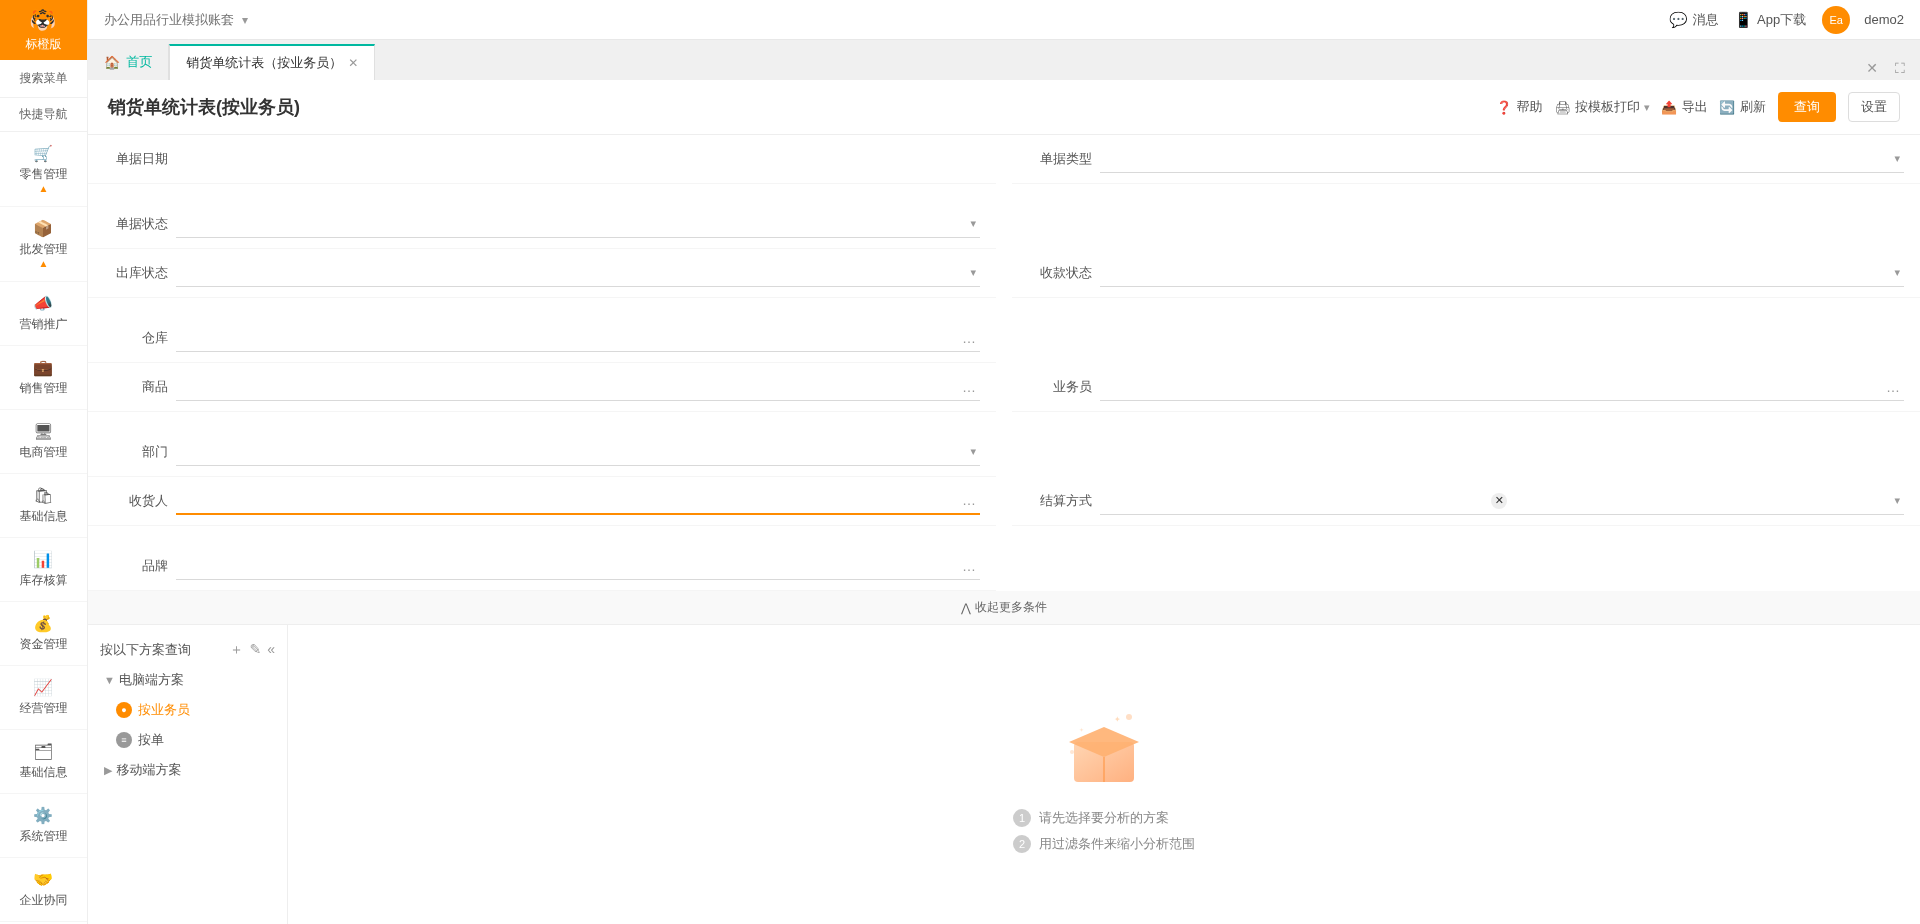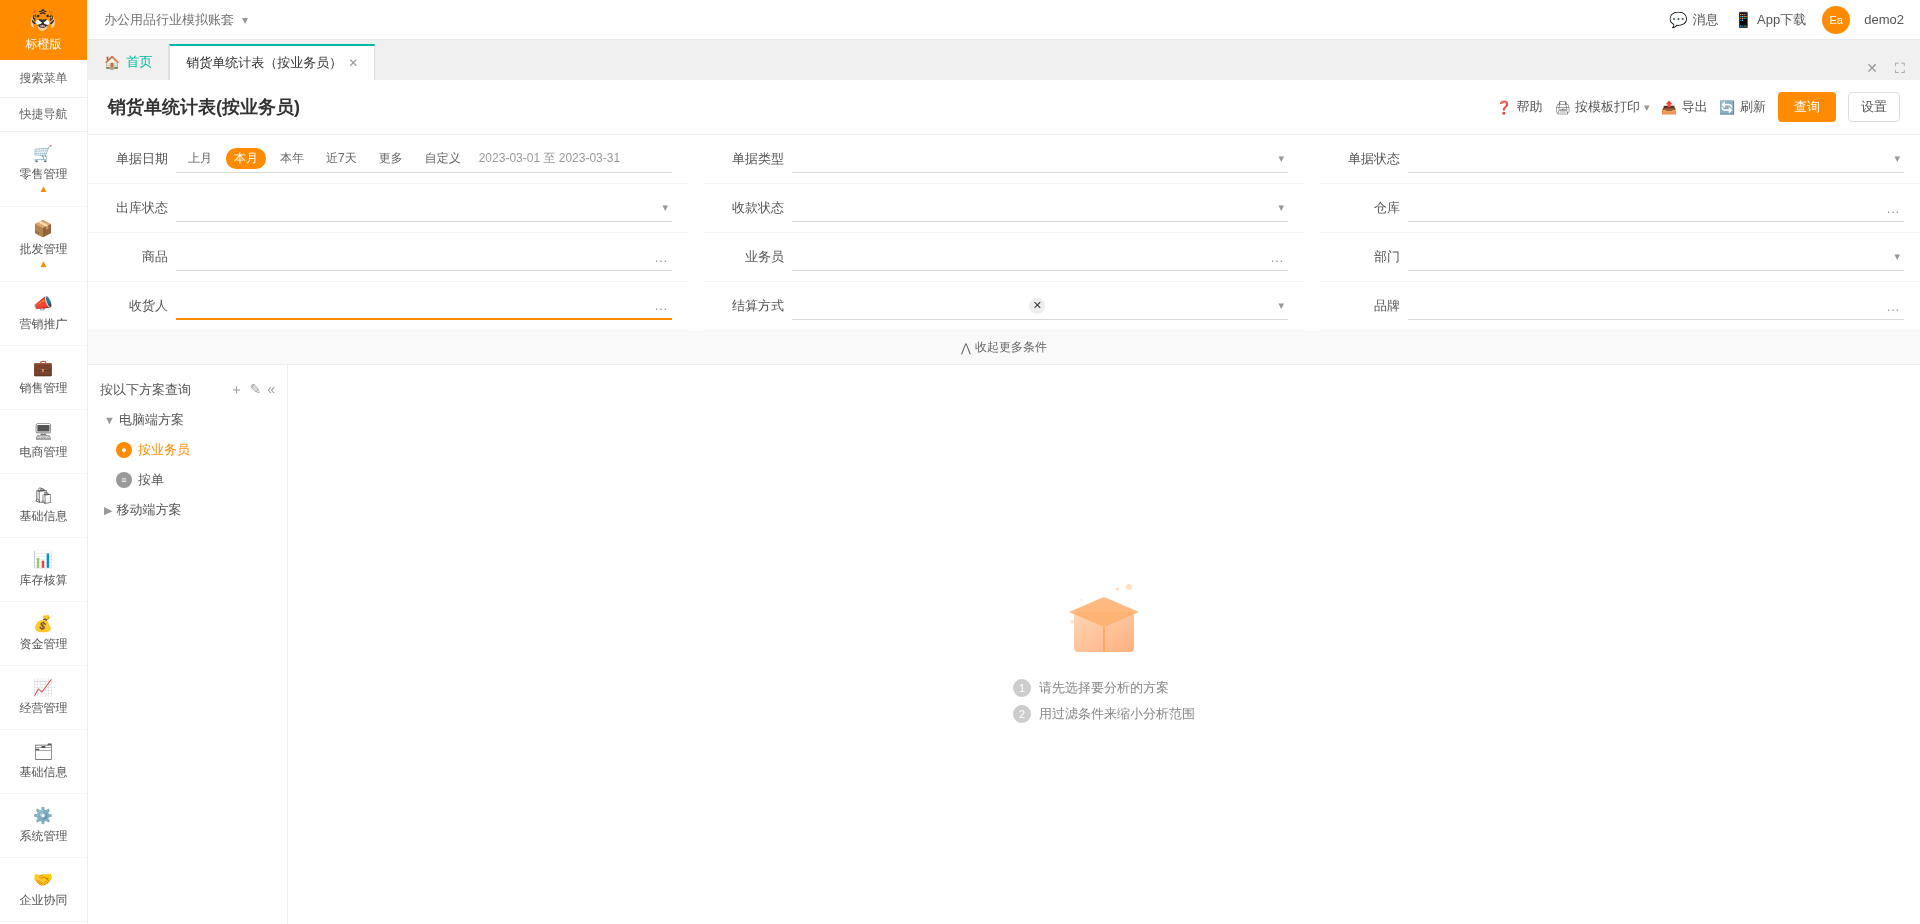--- a/index.html
+++ b/index.html
@@ -78,21 +78,21 @@
     
     .collapse-bar { display: flex; align-items: center; justify-content: center; padding: 8px; background: #f9f9f9; border-bottom: 1px solid #eee; cursor: pointer; }
     .collapse-btn { font-size: 12px; color: #666; display: flex; align-items: center; gap: 4px; }
 
     
     ::-webkit-scrollbar { width: 6px; height: 6px; }
     ::-webkit-scrollbar-track { background: #f1f1f1; }
     ::-webkit-scrollbar-thumb { background: #ccc; border-radius: 3px; }
 
     .filter-section { background: #fff; }
-    .filter-grid { display: grid; grid-template-columns: 1fr 1fr 1fr; gap: 16px; }
+    .filter-grid { display: grid; grid-template-columns: 1fr 1fr; gap: 16px; }
     .filter-cell { display: flex; align-items: center; padding: 10px 16px; border-bottom: 1px solid #f5f5f5; }
     .filter-cell-label { width: 64px; text-align: right; color: #555; font-size: 13px; flex-shrink: 0; margin-right: 8px; }
     .filter-cell-input { flex: 1; border: none; border-bottom: 1px solid #d9d9d9; height: 28px; font-size: 13px; outline: none; padding: 0 4px; background: transparent; display: flex; align-items: center; justify-content: space-between; }
     .orange-underline { border-bottom: 2px solid #ff8c00 !important; }
   </style>
 </head>
 <body>
 
 <div class="sidebar">
   <div class="sidebar-logo">
@@ -221,31 +221,20 @@
         <button class="action-btn-primary">查询</button>
         <button class="action-btn-secondary">设置</button>
       </div>
     </div>
 
     <div class="filter-section">
 
       <div class="filter-grid">
         <div class="filter-cell">
           <div class="filter-cell-label">单据日期</div>
-          <div class="filter-cell-input" style="border-bottom:1px solid #d9d9d9;cursor:pointer;">
-            <div class="date-filter">
-              <span class="date-btn">上月</span>
-              <span class="date-btn active">本月</span>
-              <span class="date-btn">本年</span>
-              <span class="date-btn">近7天</span>
-              <span class="date-btn">更多</span>
-              <span class="date-btn">自定义</span>
-              <span class="date-range">2023-03-01 至 2023-03-31</span>
-            </div>
-          </div>
         </div>
         <div class="filter-cell">
           <div class="filter-cell-label">单据类型</div>
           <div class="filter-cell-input" style="cursor:pointer;">
             <span></span>
             <span class="filter-select-arrow">▾</span>
           </div>
         </div>
         <div class="filter-cell">
           <div class="filter-cell-label">单据状态</div>

